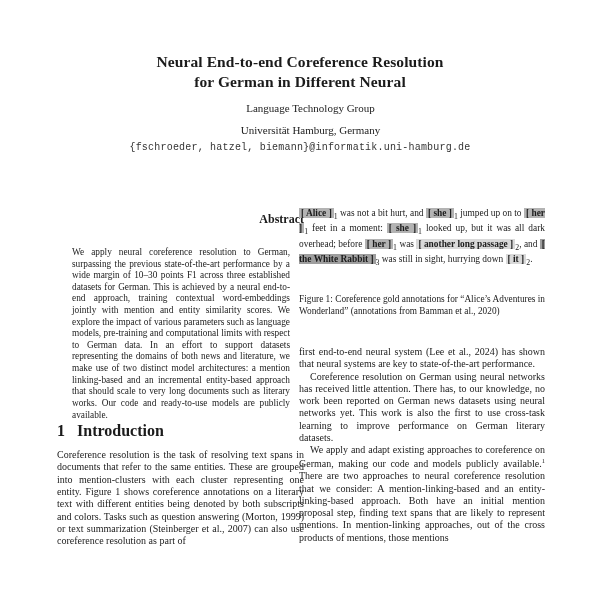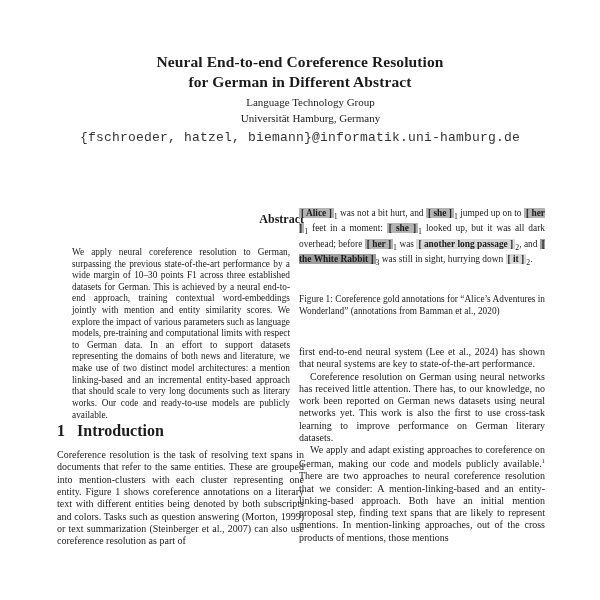--- a/index.html
+++ b/index.html
@@ -10,22 +10,22 @@
     color:#1b1b1b;
     overflow:hidden;
   }
   .page { position:relative; width:600px; height:600px; background:#fff; overflow:hidden;text-decoration:underline; }
 
   .header { position:absolute; top:52px; left:0; width:600px; text-align:center; }
   .title { font-size:15.5px; font-weight:700; line-height:1.32; letter-spacing:.1px; }
   .authors { margin-top:21px; font-size:11.5px; font-weight:700; }
   .authors .sep { font-weight:400; }
   .authors sup { font-size:7.5px; vertical-align:super; }
-  .affil { font-size:11px; line-height:1.3; margin-top:2px;padding-left:21px; }
-  .email { font-family:"Liberation Mono", monospace; font-size:13px; margin-top:4px; color:#343434; letter-spacing:.2px; }
+  .affil { font-size:11px; line-height:1.3; margin-top:8px;padding-left:21px; }
+  .email { font-family:"Liberation Mono", monospace; font-size:10px; margin-top:4px; color:#343434; letter-spacing:.2px; }
 
   .col { position:absolute; }
   .col-left  { left:57px;  top:212px; width:247px; }
   .col-right { left:299px; top:207px; width:246px; }
 
   .abstract-heading { font-size:12px; font-weight:700; text-align:right; }
   .abstract-body { margin:20px 14px 0 15px; font-size:9.3px; line-height:1.25; text-align:justify; }
 
   .section-heading { margin-top:1px; font-size:16px; font-weight:700; }
   .sec-num { display:inline-block; min-width:20px; }
@@ -40,21 +40,21 @@
   .continuation-gap { margin-top:28px; }
 </style>
 </head>
 <body>
 
 <div class="page">
 
   <header class="header">
     <h1 class="title">
       <span>Neural End-to-end Coreference Resolution</span><br>
-      <span>for German in Different Abstract</span>
+      <span>for German in Different Neural</span>
     </h1>
     <div class="affil">Language Technology Group</div>
     <div class="affil">Universität Hamburg, Germany</div>
     <div class="email">{fschroeder, hatzel, biemann}@informatik.uni-hamburg.de</div>
   </header>
 
   <section class="col col-left">
     <h2 class="abstract-heading">Abstract</h2>
     <p class="abstract-body">We apply neural coreference resolution to German, surpassing the previous state-of-the-art performance by a wide margin of 10–30 points F1 across three established datasets for German. This is achieved by a neural end-to-end approach, training contextual word-embeddings jointly with mention and entity similarity scores. We explore the impact of various parameters such as language models, pre-training and computational limits with respect to German data. In an effort to support datasets representing the domains of both news and literature, we make use of two distinct model architectures: a mention linking-based and an incremental entity-based approach that should scale to very long documents such as literary works. Our code and ready-to-use models are publicly available.</p>
 

